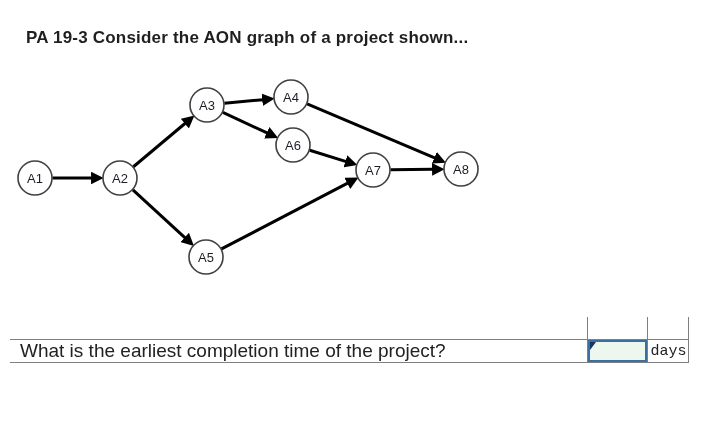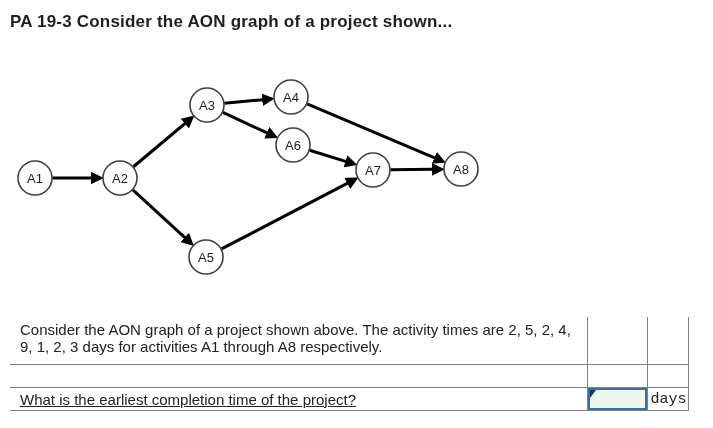--- a/index.html
+++ b/index.html
@@ -8,21 +8,21 @@
     width: 713px;
     height: 428px;
     background: #ffffff;
     font-family: "Liberation Sans", sans-serif;
     overflow: hidden;
   }
   .title {
     position: absolute;
     left: 10px;
     top: 12px;
-    margin: 0;
+    margin: 16px;
     font-size: 17px;
     font-weight: 700;
     color: #1f1f1f;
     letter-spacing: 0.2px;
   }
   #aon-diagram {
     position: absolute;
     left: 0;
     top: 0;
     width: 520px;
@@ -43,23 +43,22 @@
   .qtable tr td { border-bottom: 1px solid #808080; }
   .r1 td { height: 43px; vertical-align: top; }
   .r2 td { height: 22px; }
   .r3 td { height: 22px; vertical-align: middle; }
   .desc {
     font-size: 15px;
     line-height: 17px;
     padding: 4px 4px 0 10px !important;
   }
   .q {
-    font-size: 15px;
+    font-size: 19px;
     padding-left: 10px !important;
-    text-decoration: underline;
   }
   .inputcell { position: relative; }
   .answer-wrap { position: relative; width: 100%; height: 100%; }
   .answer-input {
     display: block;
     width: 100%;
     height: 100%;
     box-sizing: border-box;
     border: 2px solid #3a70a1;
     background: #edf7ee;
@@ -139,27 +138,20 @@
       </g>
     </svg>
 
   <table class="qtable">
     <colgroup>
       <col style="width:577px">
       <col style="width:60px">
       <col style="width:41px">
     </colgroup>
     <tbody>
-        <tr class="r1">
-      <td class="c1 desc">
-        <span>Consider the AON graph of a project shown above. The activity times are 2, 5, 2, 4, 9, 1, 2, 3 days for activities A1 through A8 respectively.</span>
-      </td>
-      <td class="c2"></td>
-      <td class="c3"></td>
-    </tr>
     <tr class="r2">
       <td class="c1"></td>
       <td class="c2"></td>
       <td class="c3"></td>
     </tr>
     <tr class="r3">
       <td class="c1 q">
         <span>What is the earliest completion time of the project?</span>
       </td>
       <td class="c2 inputcell">

